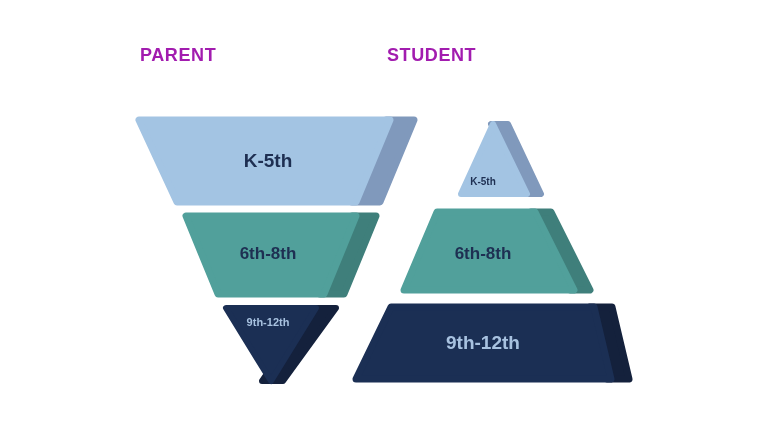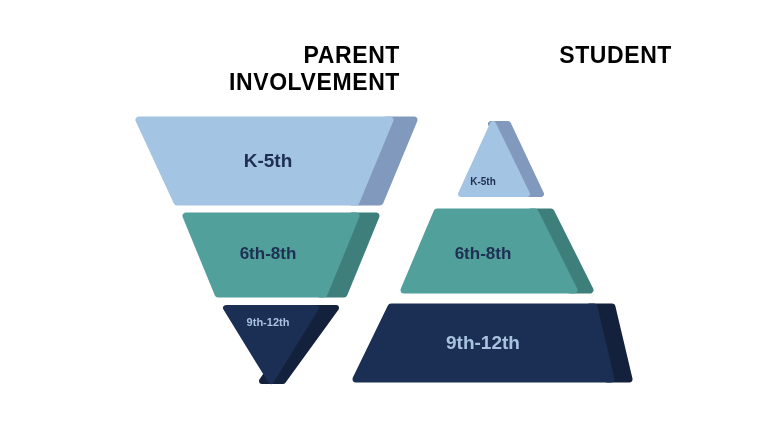--- a/index.html
+++ b/index.html
@@ -22,31 +22,31 @@
   .headings {
     position: absolute;
     top: 0;
     left: 0;
     width: 768px;
     height: 110px;
   }
   .heading {
     position: absolute;
     top: 42px;
-    text-align: right;
+    text-align: left;
     font-weight: bold;
-    font-size: 23px;
+    font-size: 18px;
     line-height: 27px;
     letter-spacing: 0.6px;
-    color: #000000;
+    color: #a21caf;
     text-transform: uppercase;
   }
   .heading .line { display: block; white-space: nowrap; }
   #heading-parent { left: 140px; width: 260px; }
-  #heading-student { left: 412px; width: 260px; }
+  #heading-student { left: 387px; width: 260px; }
 
   svg.diagram {
     position: absolute;
     top: 0;
     left: 0;
     width: 768px;
     height: 432px;
     display: block;
   }
   .band-label {
@@ -57,21 +57,20 @@
   }
 </style>
 </head>
 <body>
 
 <div id="canvas">
 
   <div class="headings">
     <div class="heading" id="heading-parent">
       <span class="line">PARENT</span>
-      <span class="line">INVOLVEMENT</span>
     </div>
     <div class="heading" id="heading-student">
       <span class="line">STUDENT</span>
     </div>
   </div>
 
   <svg class="diagram" viewBox="0 0 768 432">
 
     <g>
 

